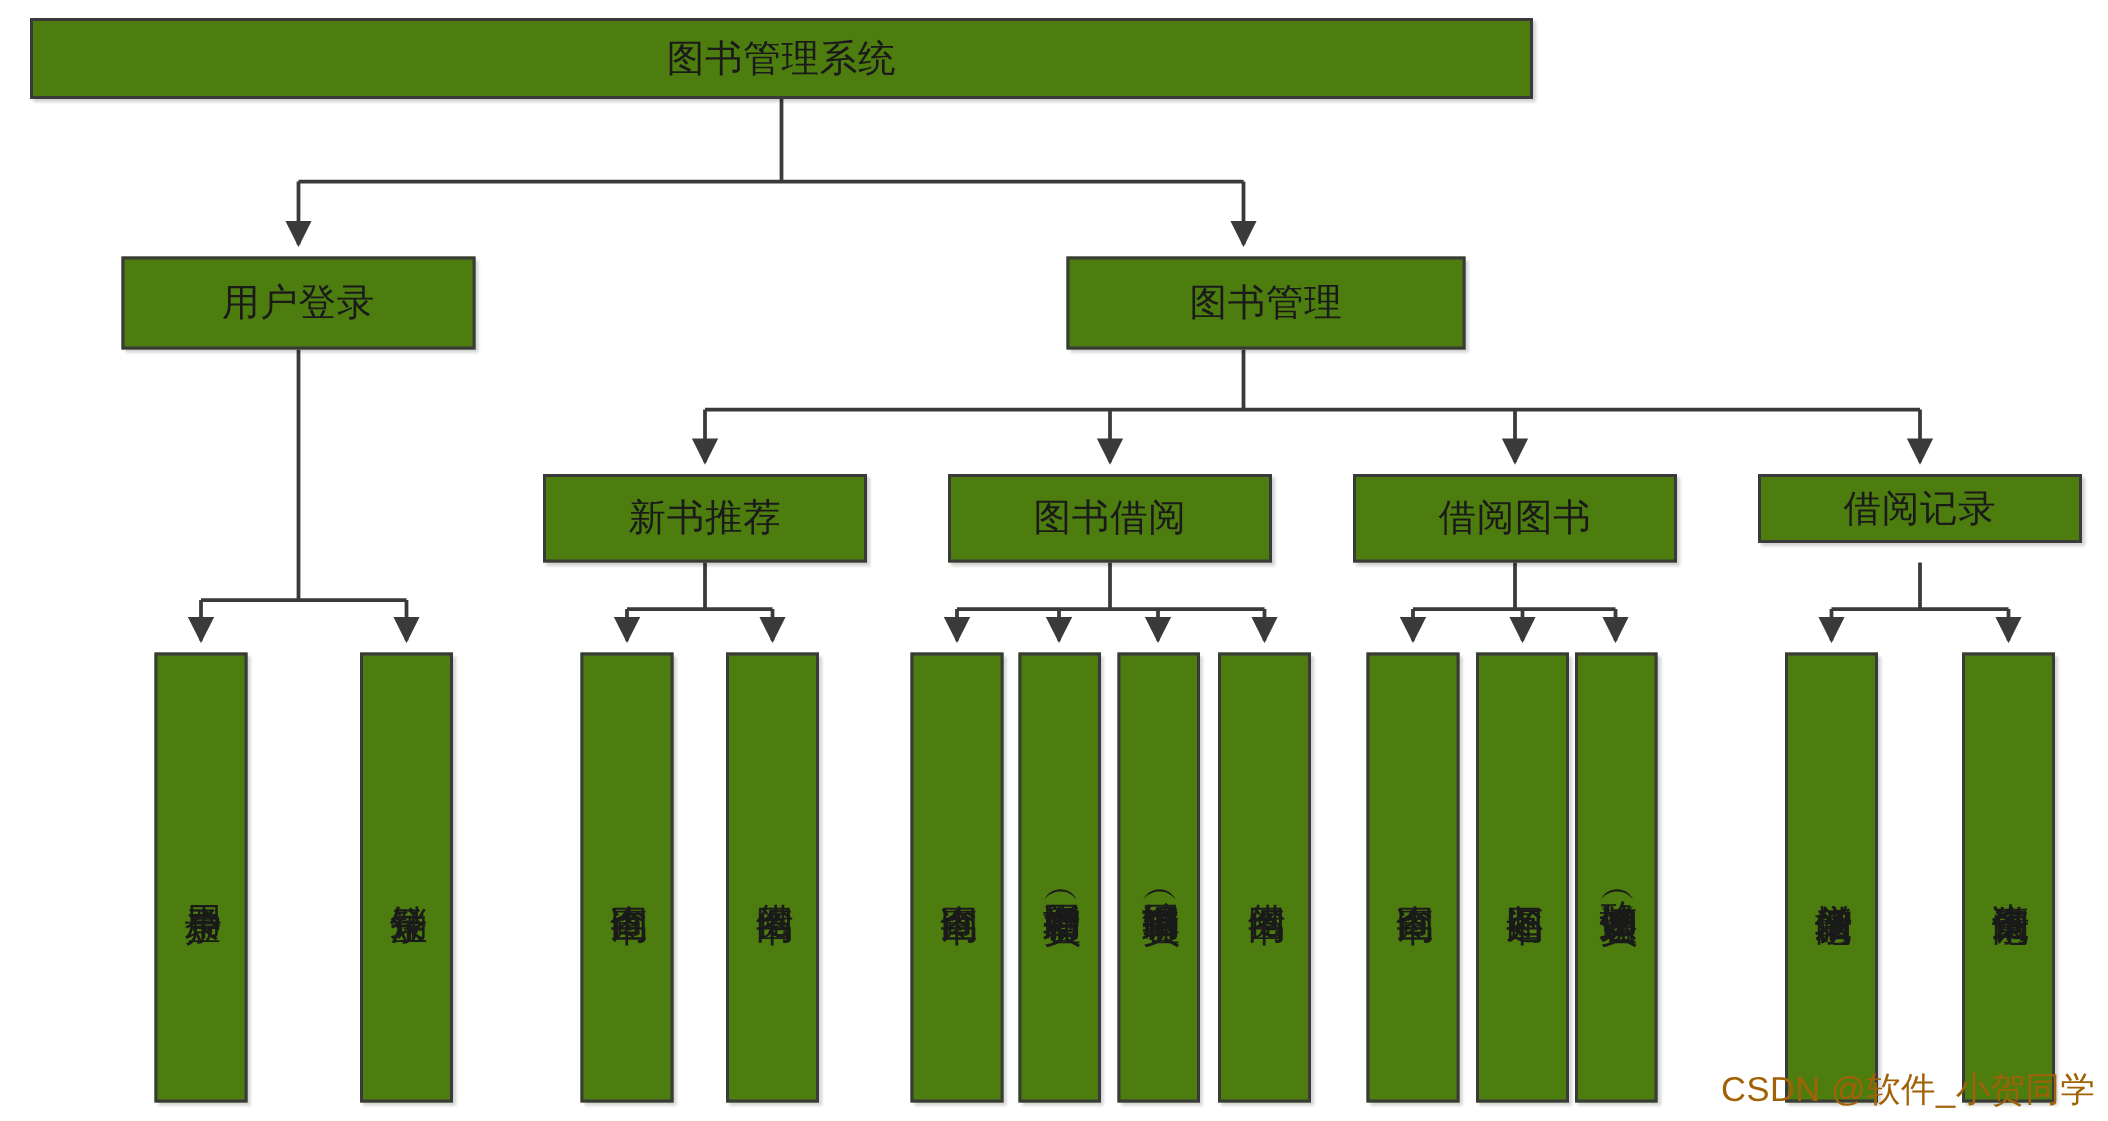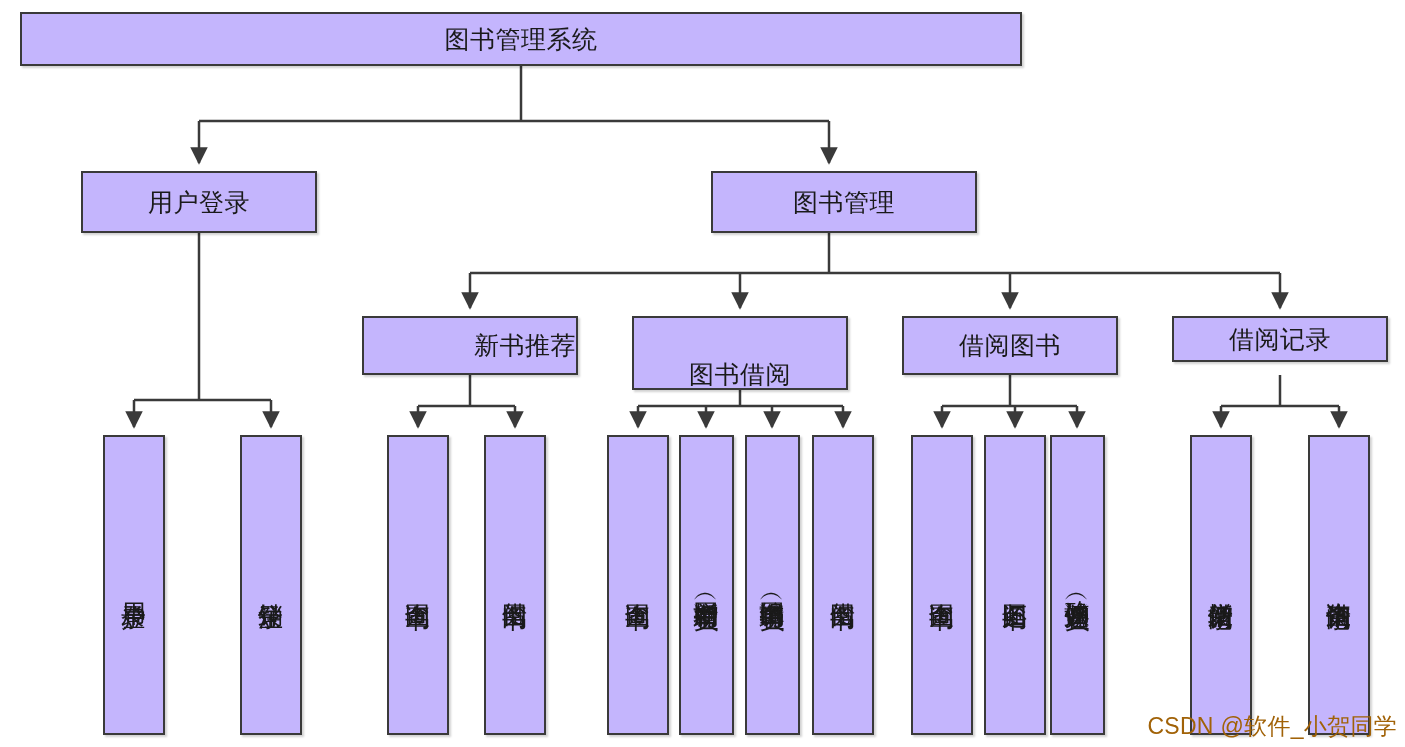--- a/index.html
+++ b/index.html
@@ -22,25 +22,26 @@
     left: 0;
     top: 0;
     width: 1405px;
     height: 747px;
     pointer-events: none;
   }
   .node {
     position: absolute;
     box-sizing: border-box;
     border: 2.5px solid #3a3a3a;
-    background: #c4b5fd;
+    background: #4d7c0f;
     display: flex;
     align-items: center;
     justify-content: center;
     box-shadow: 2px 2px 2px rgba(0,0,0,0.18);
+    font-family: Liberation Serif, serif;
   }
   .node .label {
     color: #1a1a1a;
     text-align: center;
     line-height: 1.08;
   }
   
   .node.h .label {
     font-size: 25px;
     letter-spacing: 0.5px;
@@ -131,24 +132,24 @@
     <span class="label">图书管理系统</span>
   </div>
 
   <div class="node h" style="left:81px; top:171px; width:236px; height:62px;">
     <span class="label">用户登录</span>
   </div>
   <div class="node h" style="left:711px; top:171px; width:266px; height:62px;justify-content:center;">
     <span class="label">图书管理</span>
   </div>
 
-  <div class="node h" style="left:362px; top:316px; width:216px; height:59px;justify-content:flex-end;">
+  <div class="node h" style="left:362px; top:316px; width:216px; height:59px;">
     <span class="label">新书推荐</span>
   </div>
-  <div class="node h" style="left:632px; top:316px; width:216px; height:74px;align-items:flex-end;">
+  <div class="node h" style="left:632px; top:316px; width:216px; height:59px;">
     <span class="label">图书借阅</span>
   </div>
   <div class="node h" style="left:902px; top:316px; width:216px; height:59px;">
     <span class="label">借阅图书</span>
   </div>
   <div class="node h" style="left:1172px; top:316px; width:216px; height:46px;">
     <span class="label">借阅记录</span>
   </div>
 
   <div class="node v" style="left:103px; top:435px; width:62px; height:300px;">

